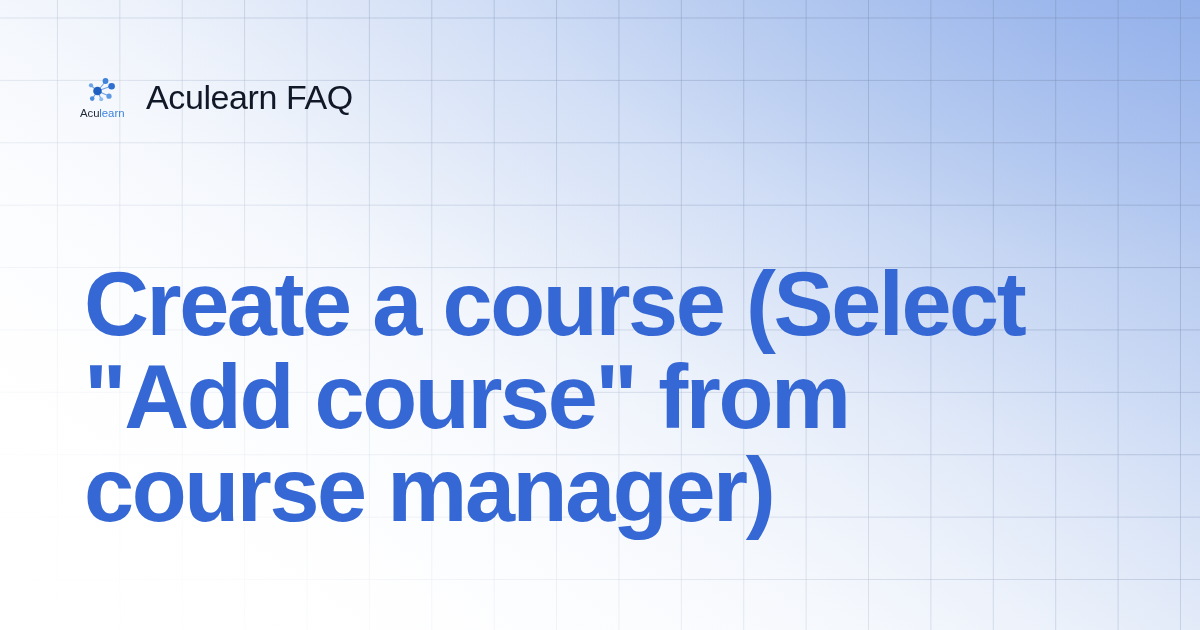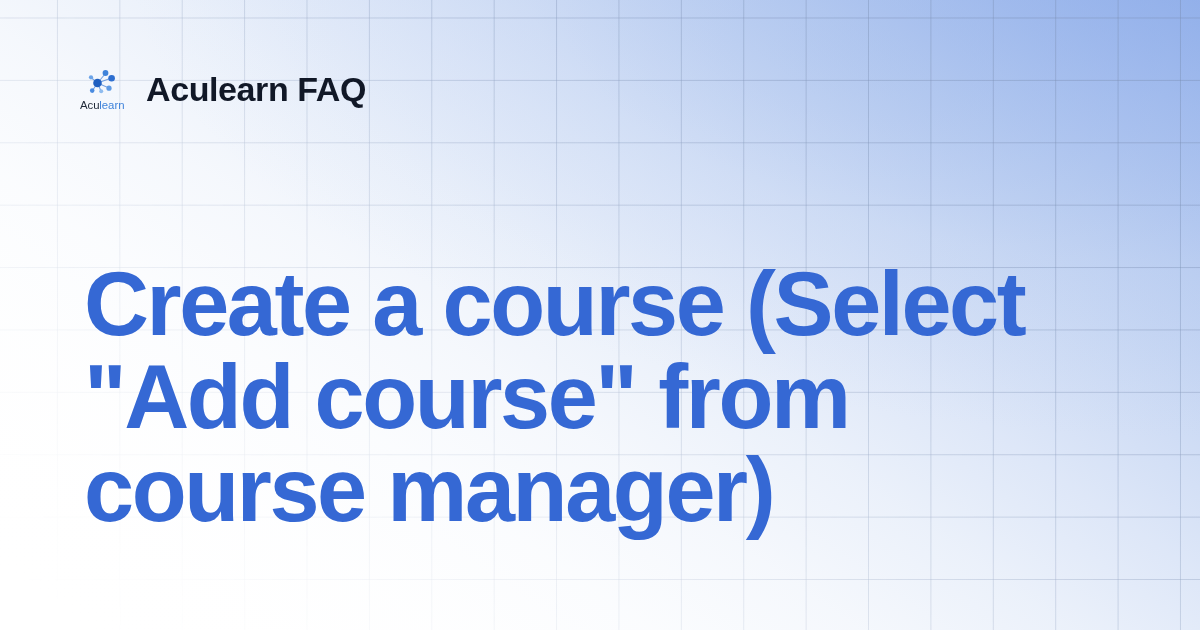--- a/index.html
+++ b/index.html
@@ -90,38 +90,38 @@
         rgba(0,0,0,0.32) 66%,
         rgba(0,0,0,0.16) 78%,
         rgba(0,0,0,0.05) 88%,
         rgba(0,0,0,0.00) 96%);
   }
 
   
   .brand {
     position: absolute;
     left: 78px;
-    top: 64px;
+    top: 72px;
     display: flex;
     align-items: center;
     gap: 16px;
     z-index: 5;
     text-align: right;
   }
 
   .brand-logo {
     width: 52px;
     height: 50px;
     display: block;
     flex: none;
   }
 
   .brand-title {
     font-size: 34px;
-    font-weight: bold;
+    font-weight: normal;
     letter-spacing: -0.4px;
     color: #111827;
     line-height: 1;
     white-space: nowrap;
   }
 
   
   .headline {
     position: absolute;
     left: 84px;

